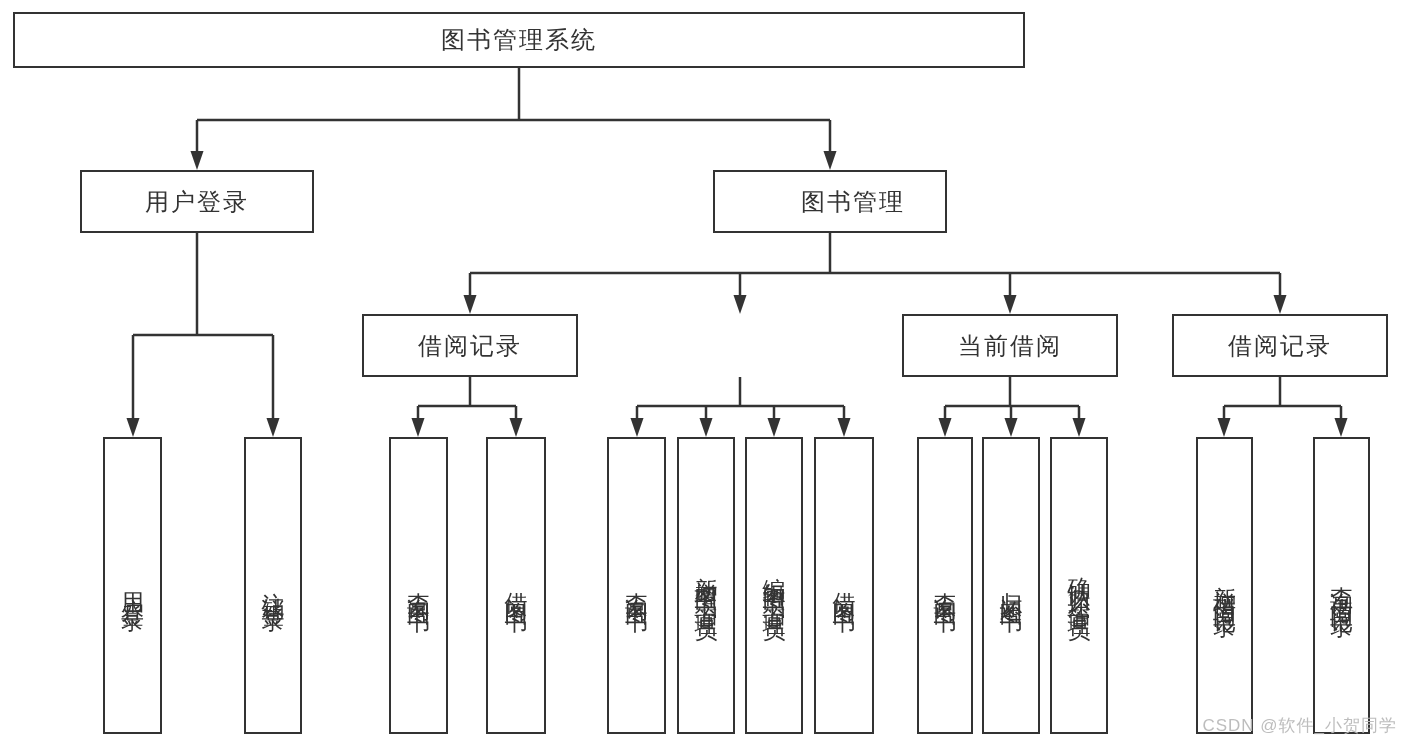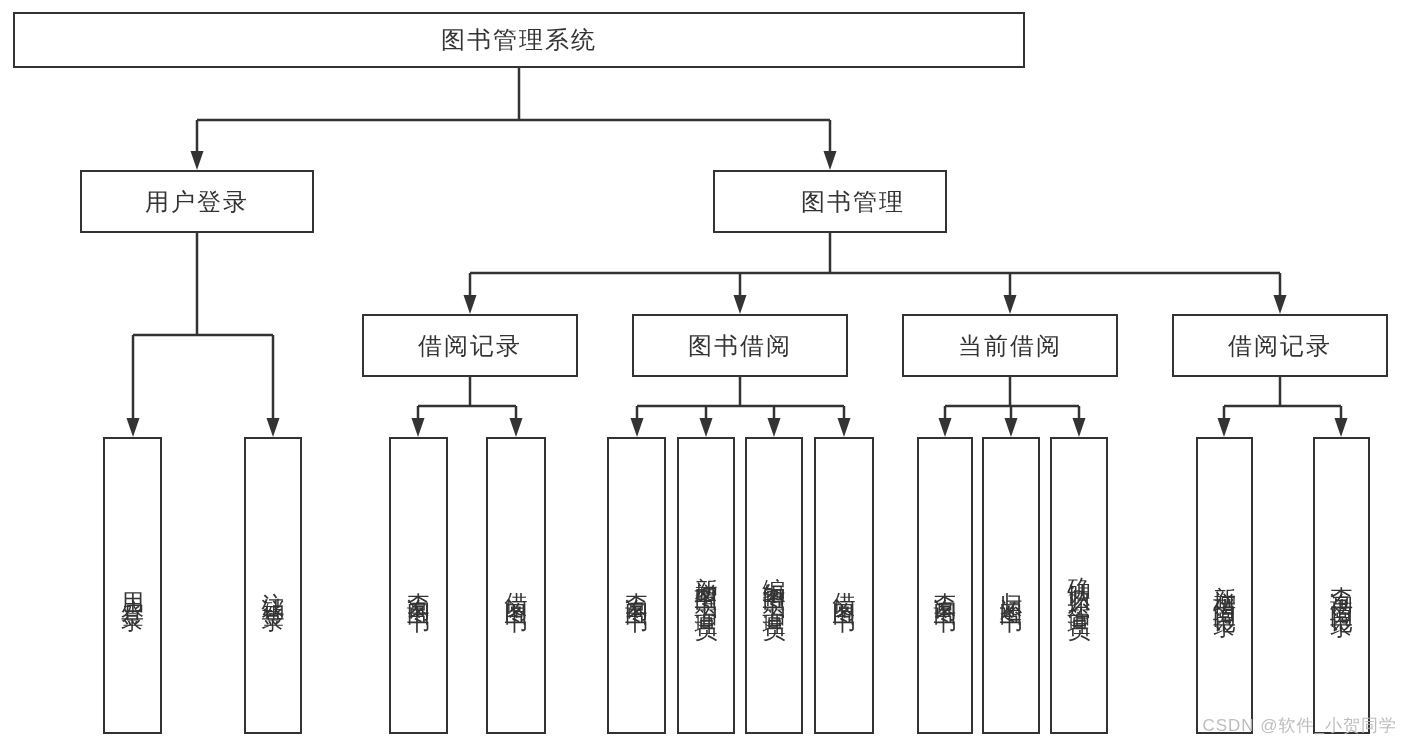--- a/index.html
+++ b/index.html
@@ -135,23 +135,20 @@
   <div class="node node-h" style="left:80px; top:170px; width:234px; height:63px;">
     <span class="label">用户登录</span>
   </div>
   <div class="node node-h" style="left:713px; top:170px; width:234px; height:63px;padding-left:46px;">
     <span class="label">图书管理</span>
   </div>
 
   <div class="node node-h" style="left:362px; top:314px; width:216px; height:63px;">
     <span class="label">借阅记录</span>
   </div>
-  <div class="node node-h" style="left:632px; top:314px; width:216px; height:63px;">
-    <span class="label">图书借阅</span>
-  </div>
   <div class="node node-h" style="left:902px; top:314px; width:216px; height:63px;">
     <span class="label">当前借阅</span>
   </div>
   <div class="node node-h" style="left:1172px; top:314px; width:216px; height:63px;">
     <span class="label">借阅记录</span>
   </div>
 
   <div class="node node-v" style="left:103px; top:437px; width:59px; height:297px;">
     <span class="label">用户登录</span>
   </div>

